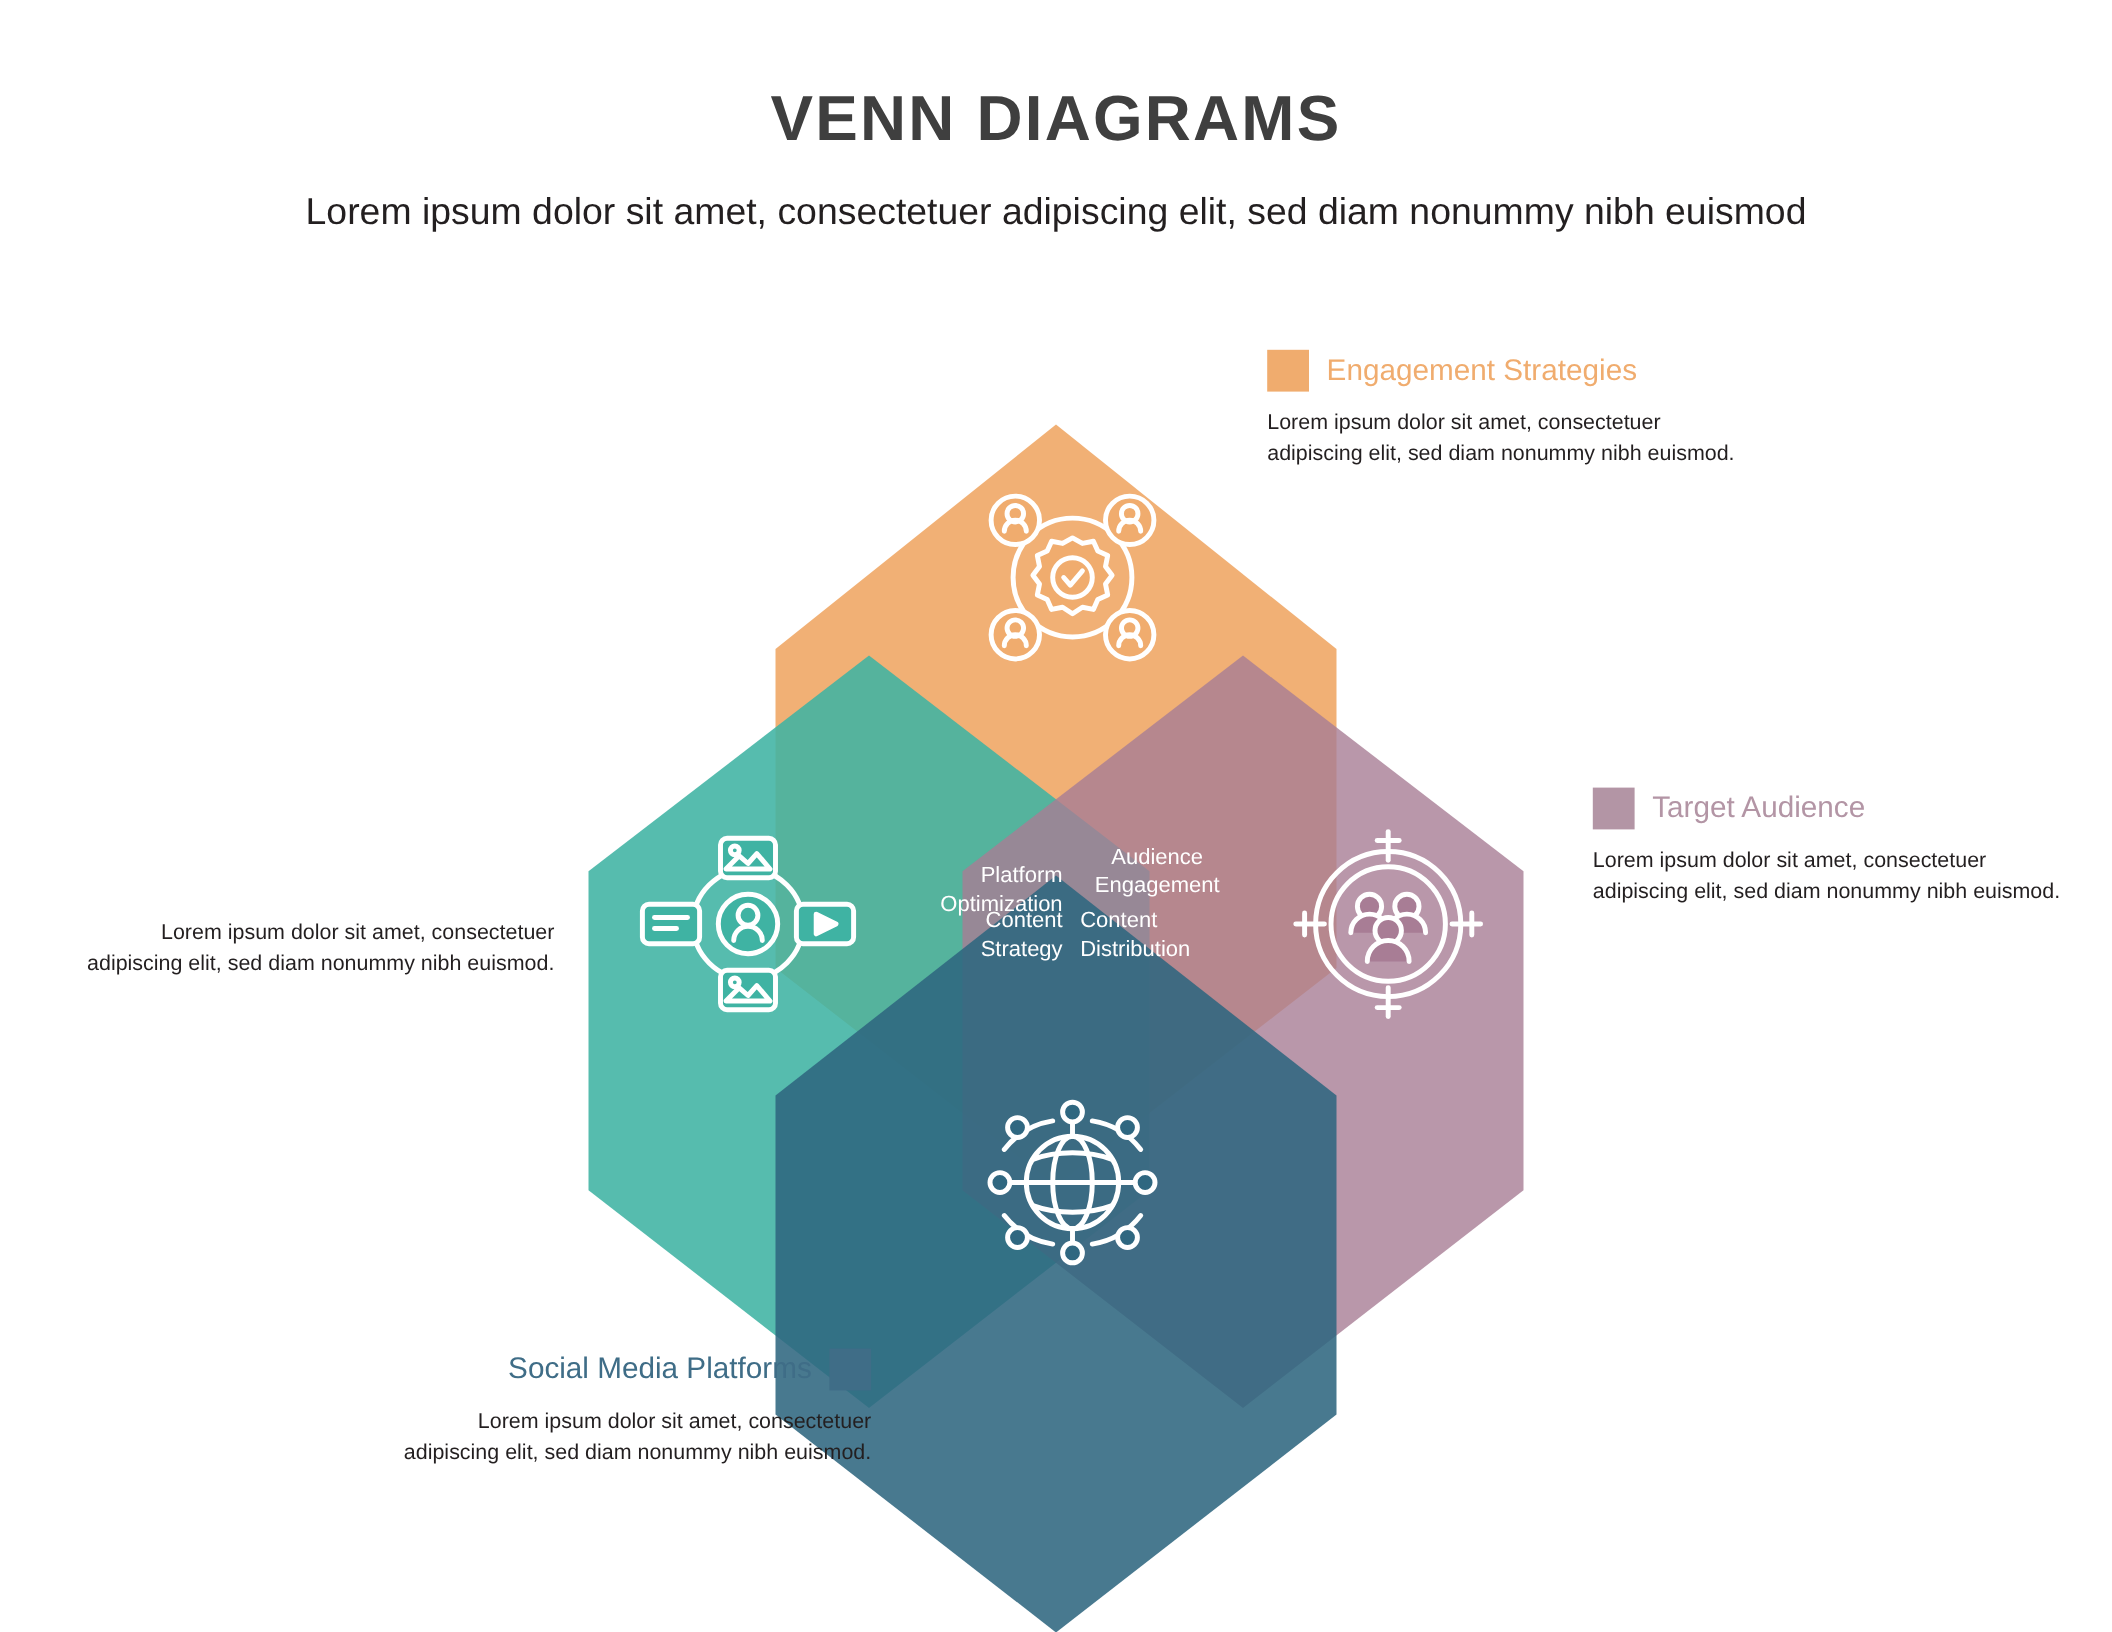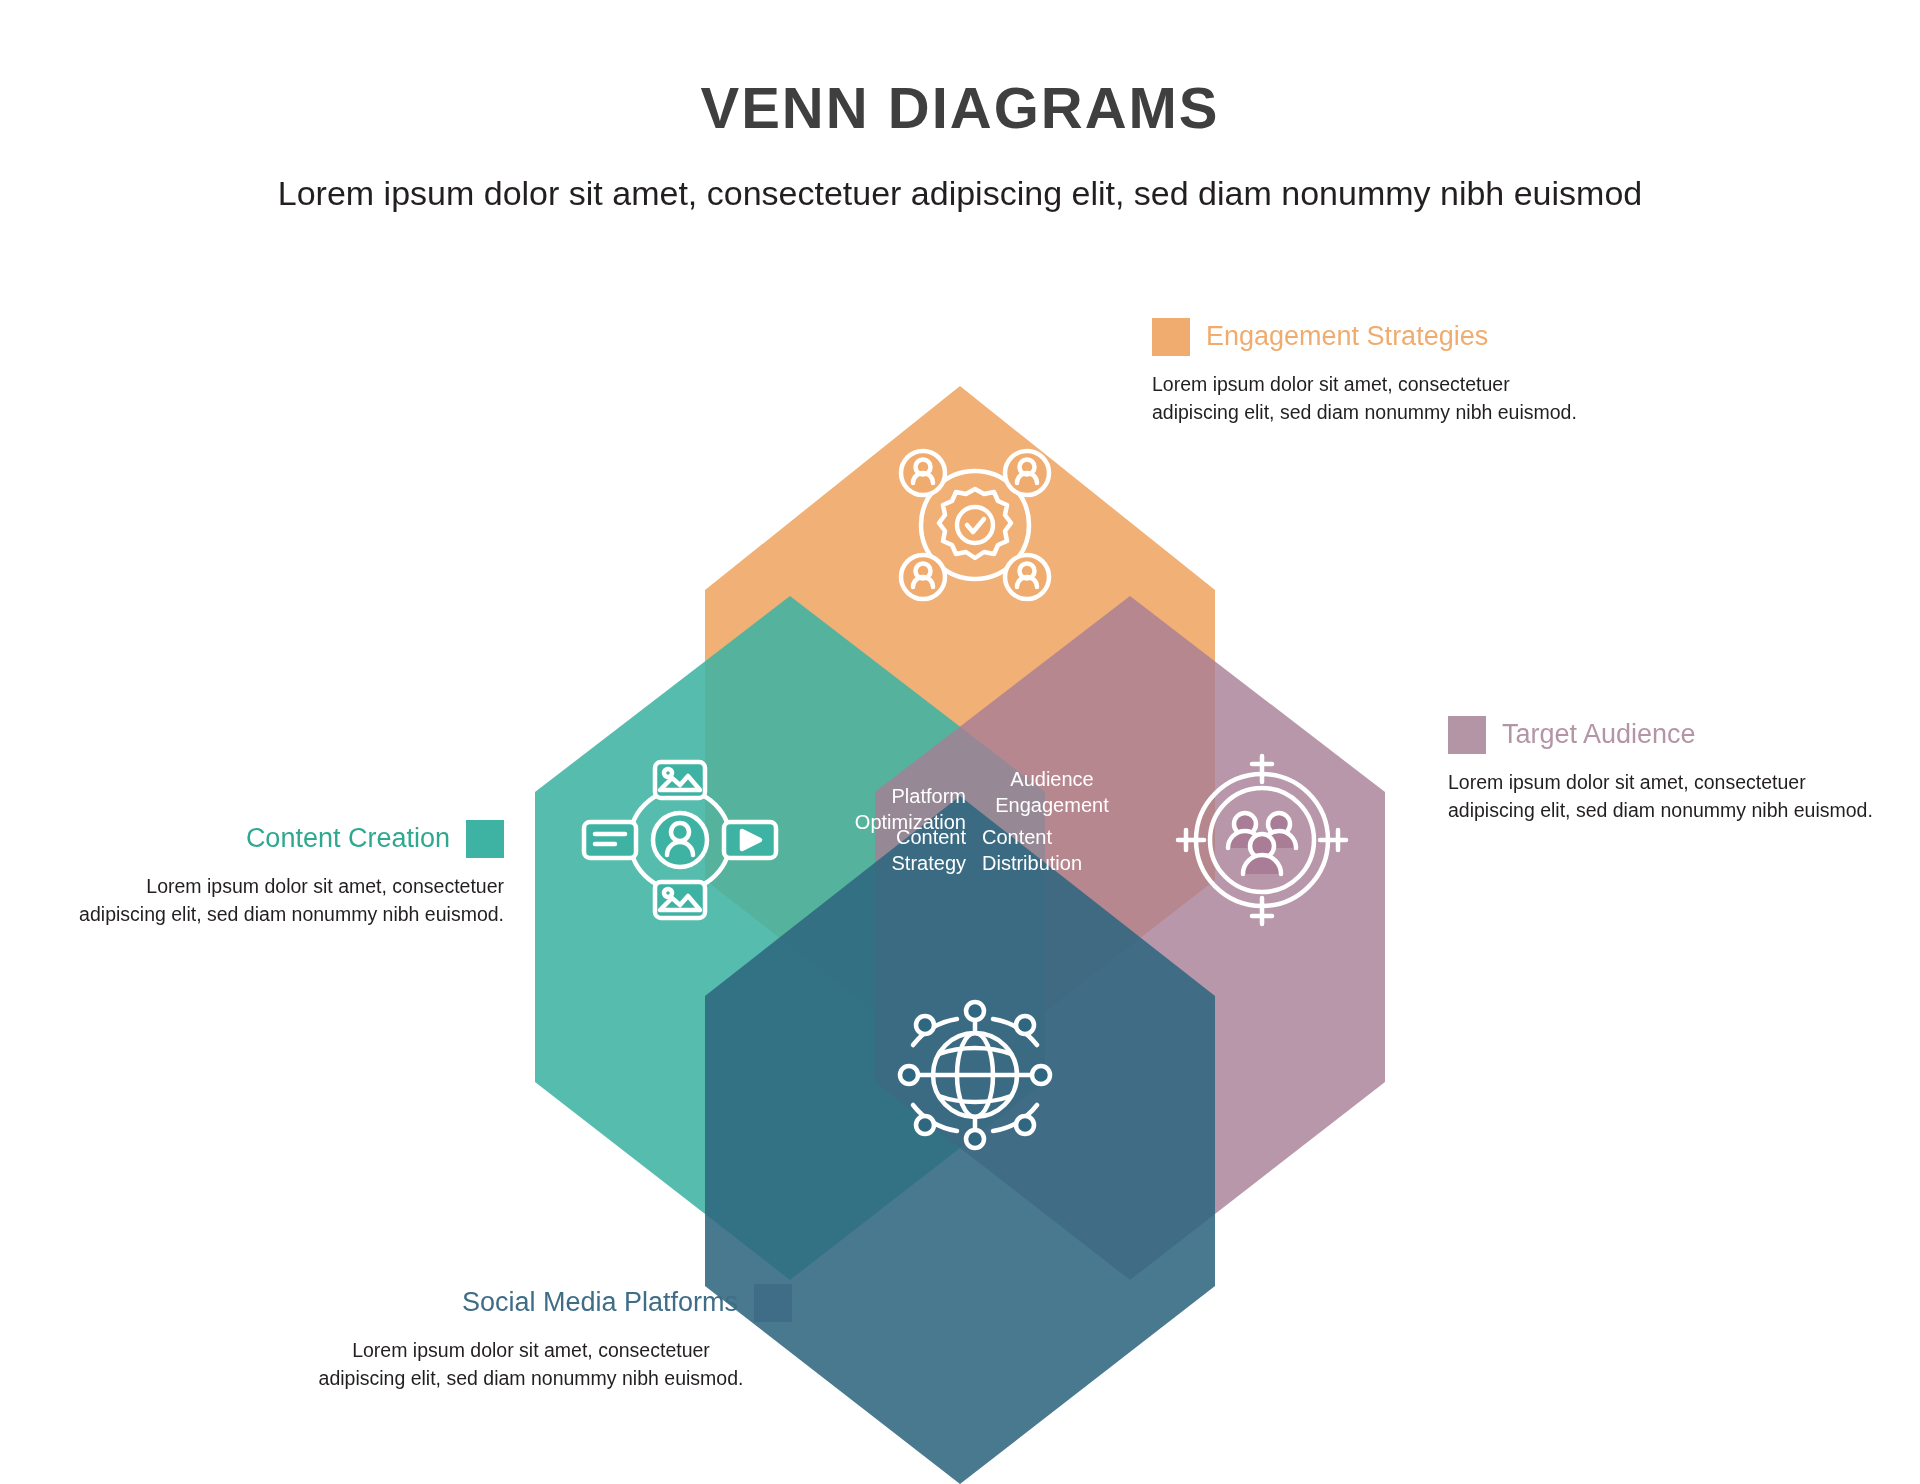--- a/index.html
+++ b/index.html
@@ -106,23 +106,23 @@
     left: 10px;
     top: 820px;
     width: 494px;
     text-align: right;
   }
   .legend-left .legend-head { justify-content: flex-end; }
 
   
   .legend-bottom {
     left: 270px;
-    top: 1284px;
+    top: 1226px;
     width: 522px;
-    text-align: center;
+    text-align: right;
   }
   .legend-bottom .legend-head { justify-content: flex-end; }
 
   
   .center-labels {
     position: absolute;
     left: 842px;
     top: 766px;
     width: 260px;
     height: 146px;
@@ -314,24 +314,20 @@
       <span class="legend-swatch" style="background:#B395A5"></span>
       <span class="legend-title" style="color:#B395A5">Target Audience</span>
     </div>
     <div class="legend-body">
       <span class="ln">Lorem ipsum dolor sit amet, consectetuer</span>
       <span class="ln">adipiscing elit, sed diam nonummy nibh euismod.</span>
     </div>
   </div>
 
   <div class="legend legend-left">
-    <div class="legend-head">
-      <span class="legend-title" style="color:#2EA98F">Content Creation</span>
-      <span class="legend-swatch" style="background:#3FB3A3"></span>
-    </div>
     <div class="legend-body">
       <span class="ln">Lorem ipsum dolor sit amet, consectetuer</span>
       <span class="ln">adipiscing elit, sed diam nonummy nibh euismod.</span>
     </div>
   </div>
 
   <div class="legend legend-bottom">
     <div class="legend-head">
       <span class="legend-title" style="color:#3F6D87">Social Media Platforms</span>
       <span class="legend-swatch" style="background:#3F6D87"></span>

